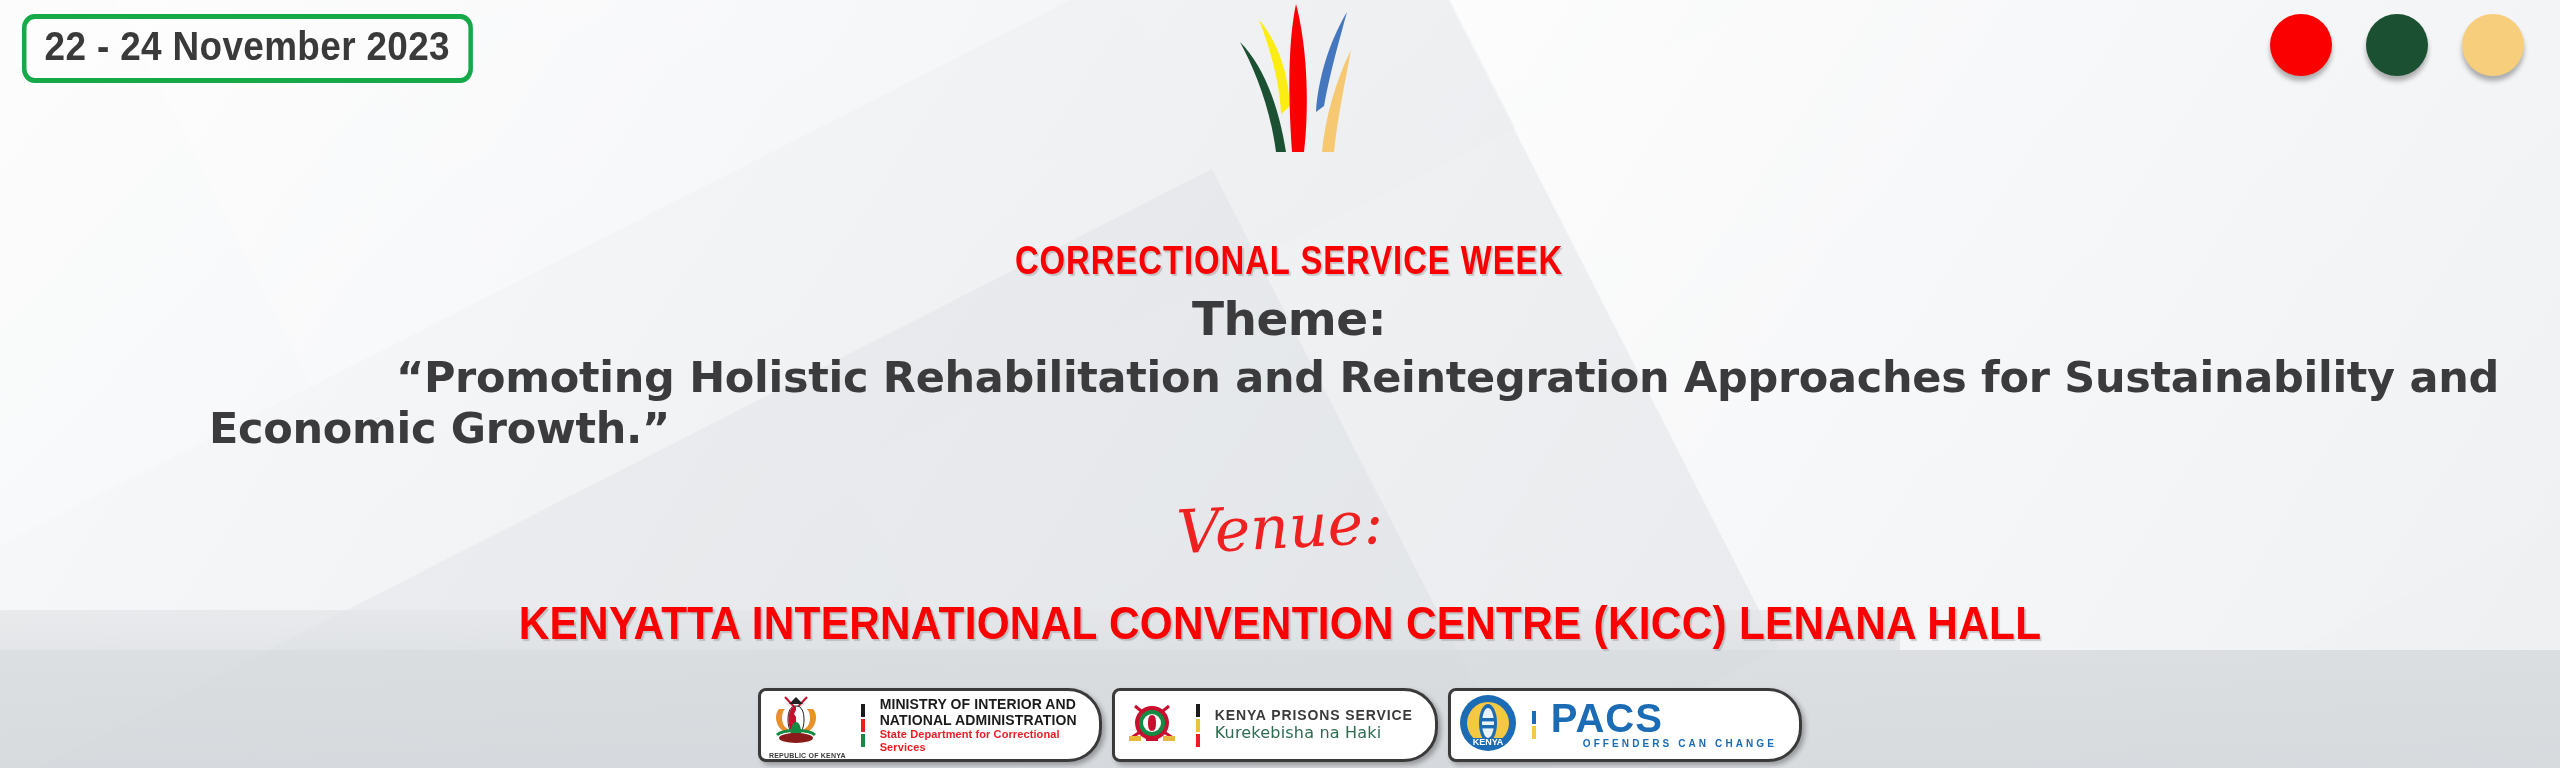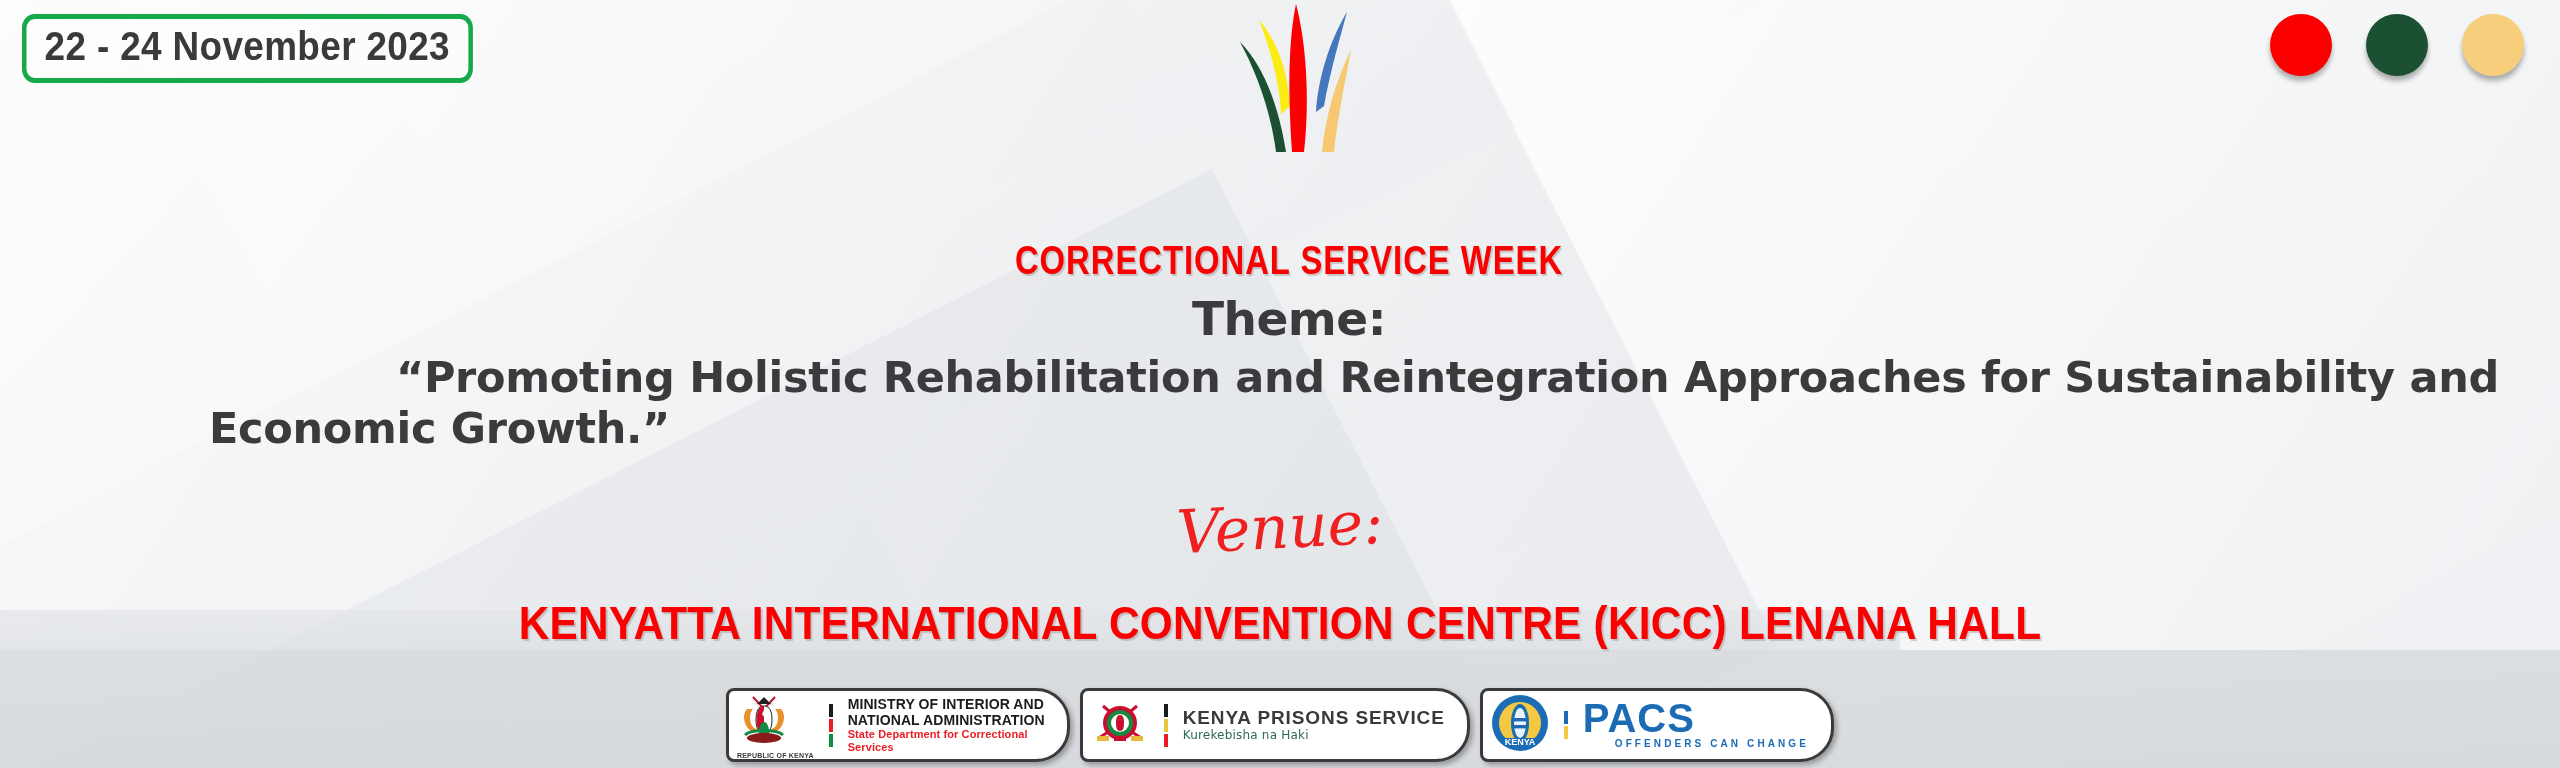--- a/index.html
+++ b/index.html
@@ -194,25 +194,25 @@
   .pt-main {
     font-family:"Liberation Sans", sans-serif;
     font-weight:bold; font-size:14px; color:#1b1b1b; letter-spacing:.1px;
   }
   .pt-sub {
     font-family:"Liberation Sans", sans-serif;
     font-weight:bold; font-size:11px; color:#ec1c24; letter-spacing:.1px;
   }
   .pt-main2 {
     font-family:"Liberation Sans", sans-serif;
-    font-weight:bold; font-size:19px; color:#3a3a3a; letter-spacing:.9px;
+    font-weight:bold; font-size:14px; color:#3a3a3a; letter-spacing:.9px;
   }
   .pt-sub2 {
     font-family:"DejaVu Sans", sans-serif;
-    font-size:12px; color:#2e6b4f; letter-spacing:.2px;
+    font-size:16px; color:#2e6b4f; letter-spacing:.2px;
   }
   .pacs-word {
     font-family:"Liberation Sans", sans-serif;
     font-weight:bold; font-size:40px; color:#1b6cb5; letter-spacing:1px; line-height:.92;
   }
   .pacs-tag {
     font-family:"Liberation Sans", sans-serif;
     font-weight:bold; font-size:10px; color:#1b6cb5; letter-spacing:3.1px; margin-top:1px;padding-left:32px;
   }
 </style>

